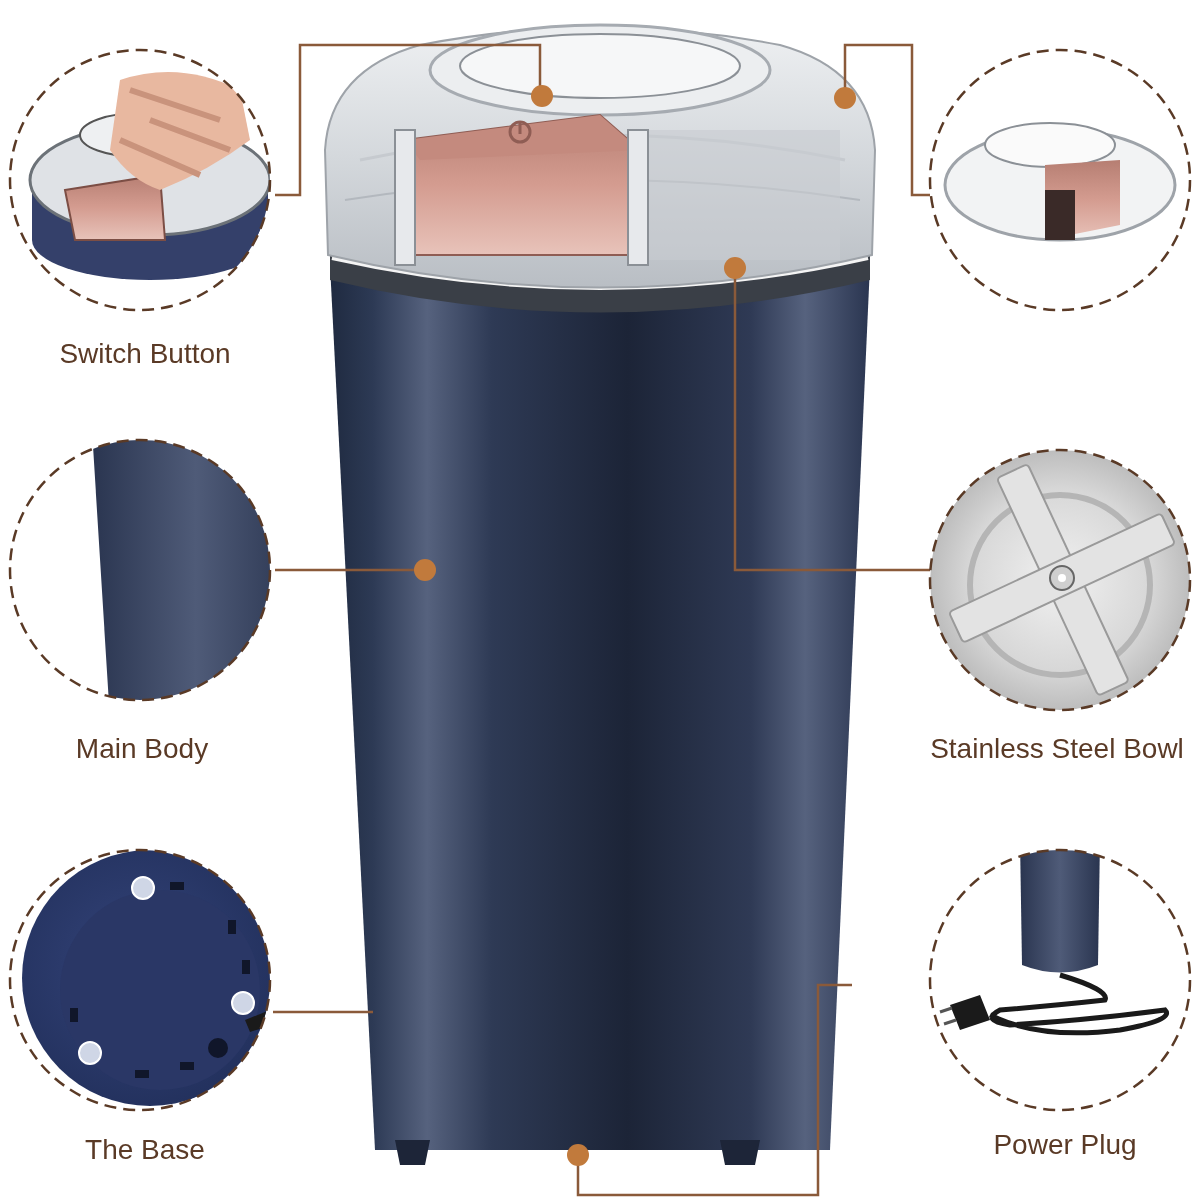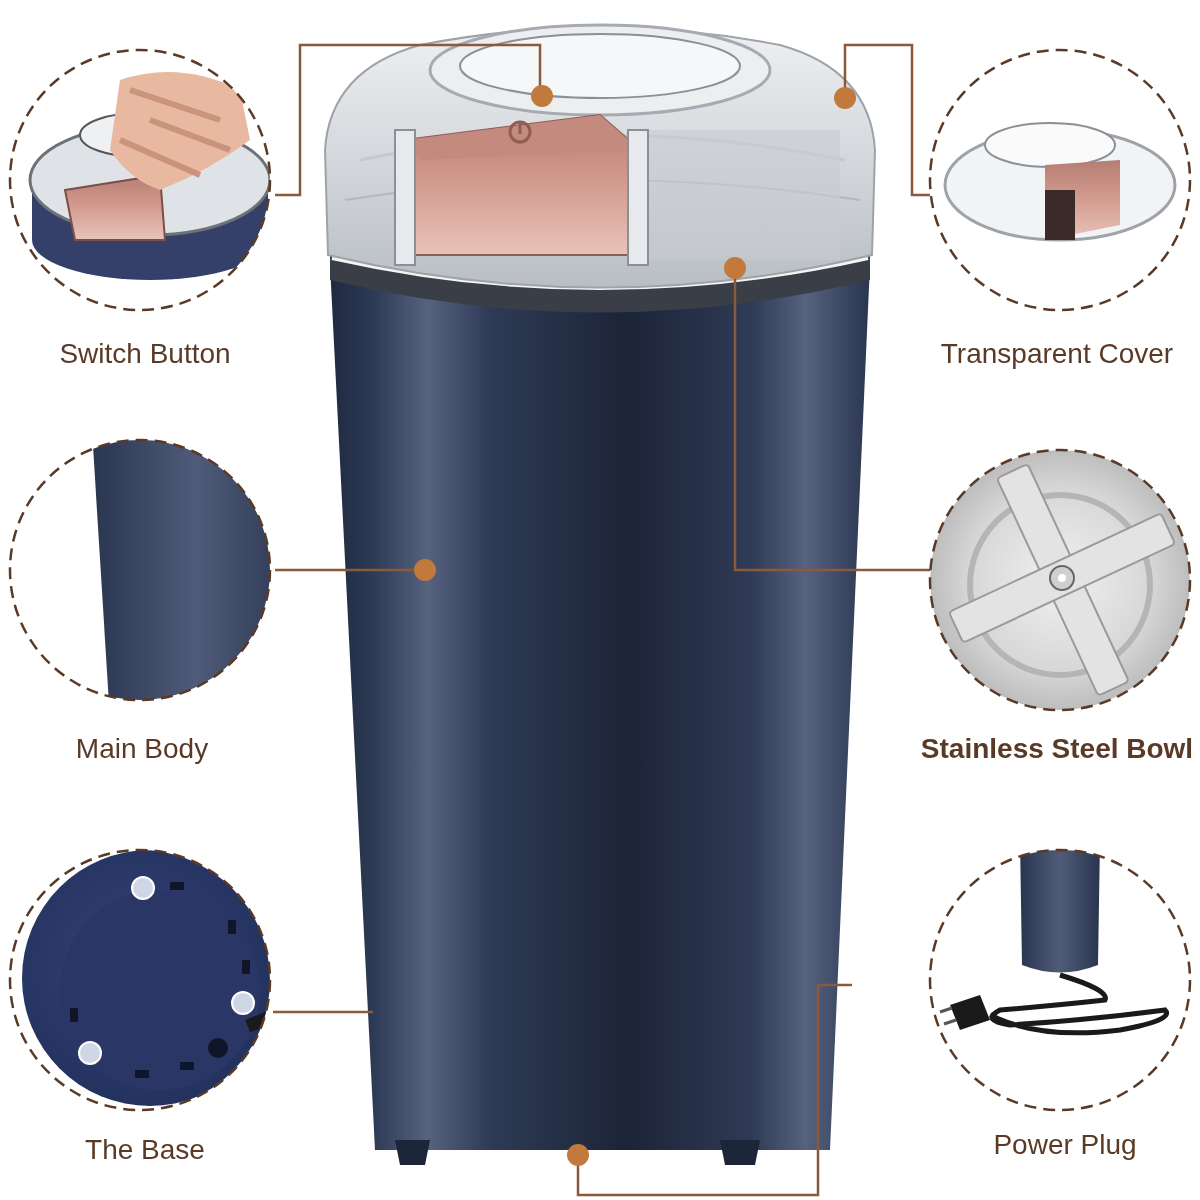--- a/index.html
+++ b/index.html
@@ -192,18 +192,17 @@
       <path d="M1060 975 Q1110 990 1105 1000 Q1060 1005 1000 1010 Q980 1020 1010 1025 Q1090 1020 1165 1010 Q1175 1020 1120 1030 Q1040 1040 990 1015" stroke="#1a1a1a" stroke-width="5" fill="none"></path>
       <path d="M950 1005 L980 995 L990 1020 L960 1030 Z" fill="#1a1a1a"></path>
       <line x1="940" y1="1012" x2="952" y2="1008" stroke="#555" stroke-width="3"></line>
       <line x1="944" y1="1024" x2="956" y2="1020" stroke="#555" stroke-width="3"></line>
     </g>
     <circle cx="1060" cy="980" r="130" fill="none" stroke="#5a3a26" stroke-width="2.5" stroke-dasharray="12 7"></circle>
   </g>
 </svg>
 
 <div class="label" style="left:145px; top:338px;">Switch Button</div>
-<div class="label" style="left:1057px; top:338px;">Transparent Cover</div>
 <div class="label" style="left:142px; top:733px;text-align:center;">Main Body</div>
-<div class="label" style="left:1057px; top:733px;font-weight:bold;">Stainless Steel Bowl</div>
+<div class="label" style="left:1057px; top:733px;">Stainless Steel Bowl</div>
 <div class="label" style="left:145px; top:1098px;margin-top:36px;">The Base</div>
 <div class="label" style="left:1057px; top:1129px;margin-left:8px;">Power Plug</div>
 </div>
 
 </body></html>

